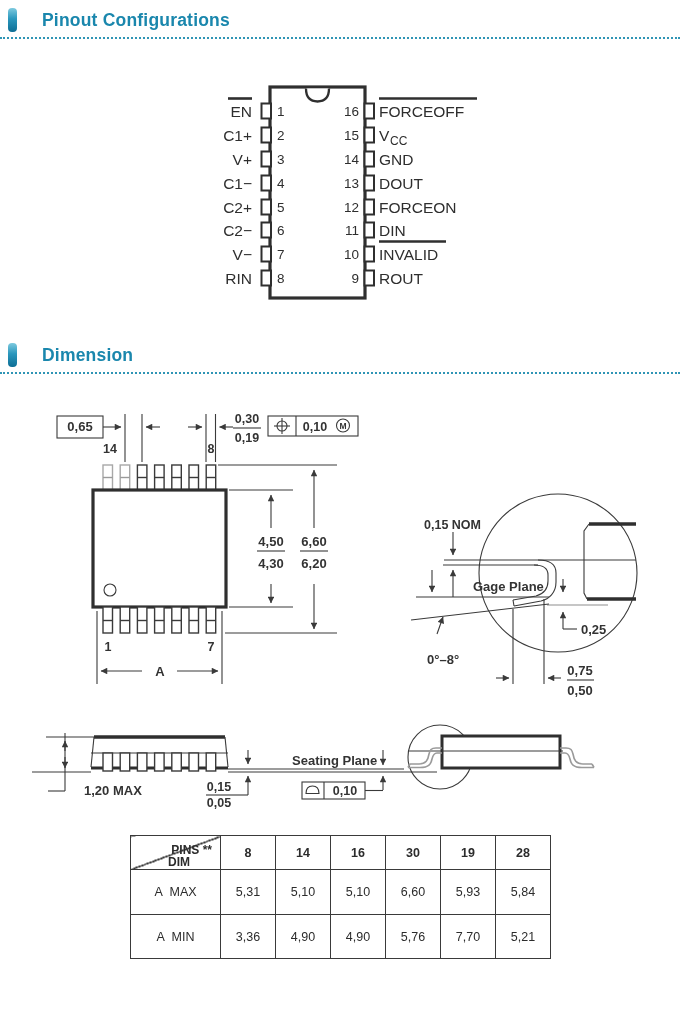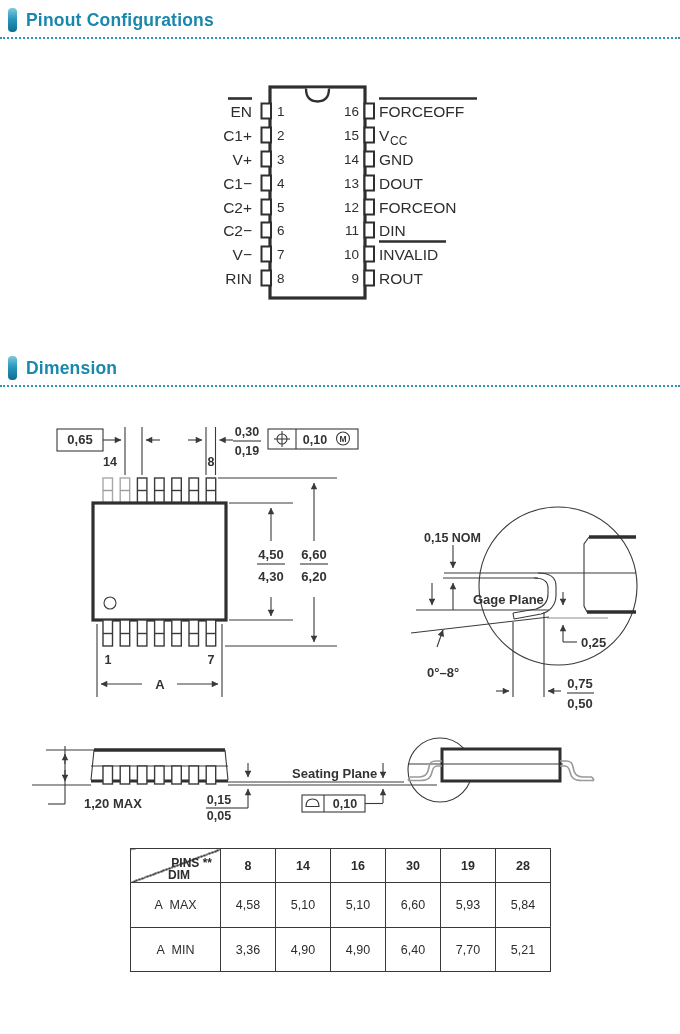--- a/index.html
+++ b/index.html
@@ -1,20 +1,20 @@
 <!DOCTYPE html>
 <html><head>
 <meta charset="utf-8">
 <style>
   * { margin:0; padding:0; box-sizing:border-box; }
   body { background:#fff; font-family:"Liberation Sans", sans-serif; }
   .page { position:relative; width:680px; height:1034px; background:#fff; overflow:hidden; }
 
   .sec-hd { margin-top:8px; padding:0 0 5px 8px; border-bottom:2px dotted #2f95b5; }
-  .sec-hd .row { display:flex; align-items:center; gap:9px; }
+  .sec-hd .row { display:flex; align-items:center; gap:25px; }
   .sec-bar { width:9px; height:24px; border-radius:4px;
              background:linear-gradient(180deg,#7ecadf 0%, #2a97bd 45%, #0d6e95 100%); }
   .sec-title { font-size:17.5px; font-weight:bold; color:#1a87ad; letter-spacing:0.2px; }
 
   svg { display:block; }
   .dln  { stroke:#3a3a3a; stroke-width:1.1; fill:none; }
   .dln2 { stroke:#3a3a3a; stroke-width:1.4; fill:none; }
   .thk  { stroke:#2f2f2f; stroke-width:3.3; fill:none; }
   .thk2 { stroke:#2f2f2f; stroke-width:2.8; fill:none; }
   .pin  { fill:#fff; stroke:#3a3a3a; stroke-width:1.4; }
@@ -121,21 +121,21 @@
       <text class="lbs" x="390" y="147">CC</text>
       <text class="lb" x="379" y="167">GND</text>
       <text class="lb" x="379" y="191">DOUT</text>
       <text class="lb" x="379" y="215">FORCEON</text>
       <text class="lb" x="379" y="238">DIN</text>
       <text class="lb" x="379" y="262">INVALID</text>
       <text class="lb" x="379" y="286">ROUT</text>
     </g>
   </svg>
 
-  <div class="sec-hd" style="margin-top:43px">
+  <div class="sec-hd" style="margin-top:30px">
     <div class="row">
       <div class="sec-bar"></div>
       <div class="sec-title">Dimension</div>
     </div>
   </div>
 
   <svg width="680" height="436" viewBox="0 415 680 436" style="margin-top:24px">
     <defs>
       <marker id="ar" viewBox="0 0 10 10" refX="9.5" refY="5" markerWidth="7" markerHeight="6" orient="auto">
         <path d="M0,0 L10,5 L0,10 z" fill="#3a3a3a"></path>
@@ -361,32 +361,32 @@
       </td>
       <td class="cn chead">8</td>
       <td class="cn chead">14</td>
       <td class="cn chead">16</td>
       <td class="cn chead">30</td>
       <td class="cn chead">19</td>
       <td class="cn chead">28</td>
     </tr>
     <tr class="drow1">
       <td class="c0 rowdim">A MAX</td>
-      <td class="cn">4,58</td>
+      <td class="cn">5,31</td>
       <td class="cn">5,10</td>
       <td class="cn">5,10</td>
       <td class="cn">6,60</td>
       <td class="cn">5,93</td>
       <td class="cn">5,84</td>
     </tr>
     <tr class="drow2">
       <td class="c0 rowdim">A MIN</td>
       <td class="cn">3,36</td>
       <td class="cn">4,90</td>
       <td class="cn">4,90</td>
-      <td class="cn">6,40</td>
+      <td class="cn">5,76</td>
       <td class="cn">7,70</td>
       <td class="cn">5,21</td>
     </tr>
   </tbody>
     </table>
 
 </div>
 
 </body></html>

